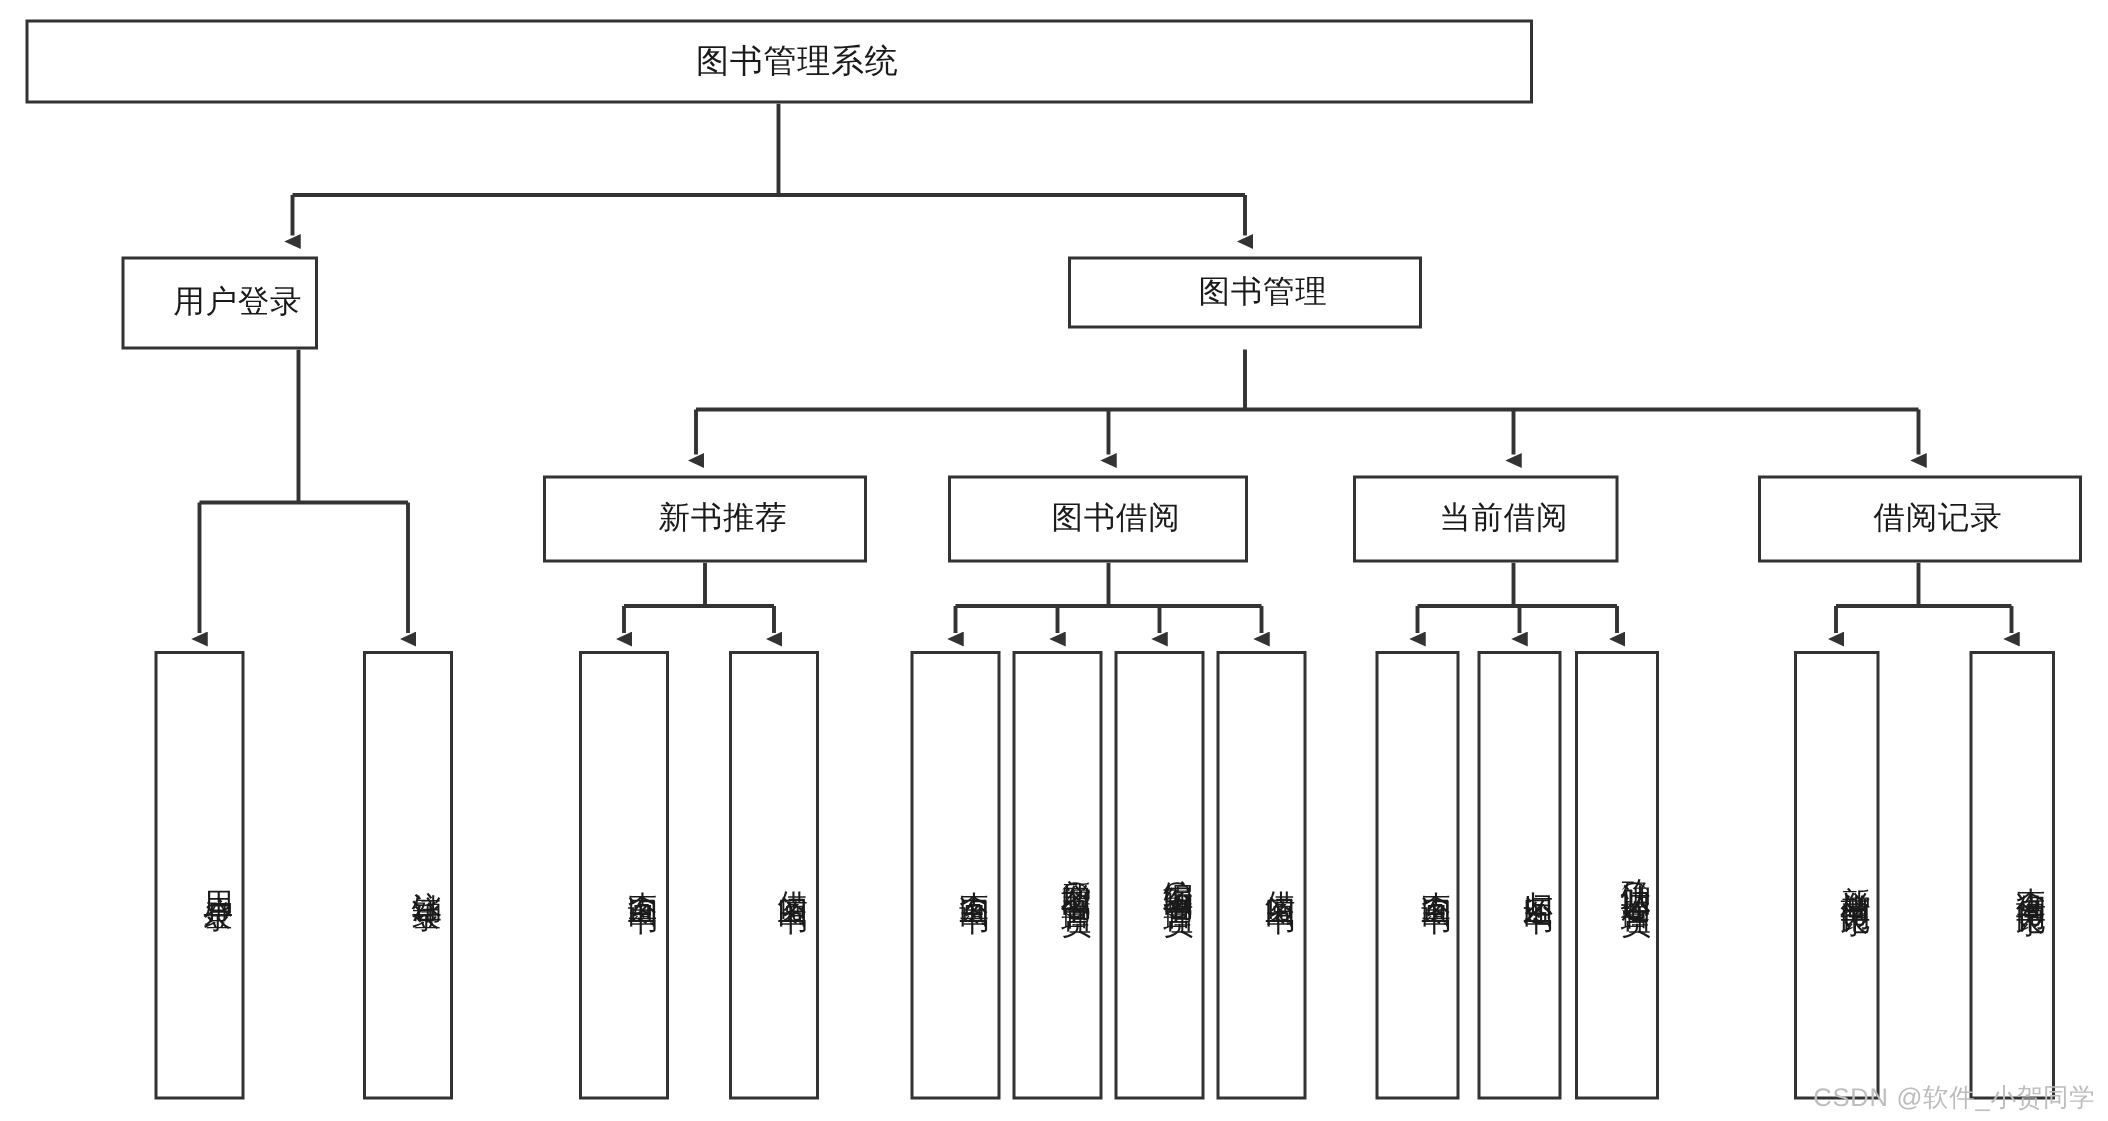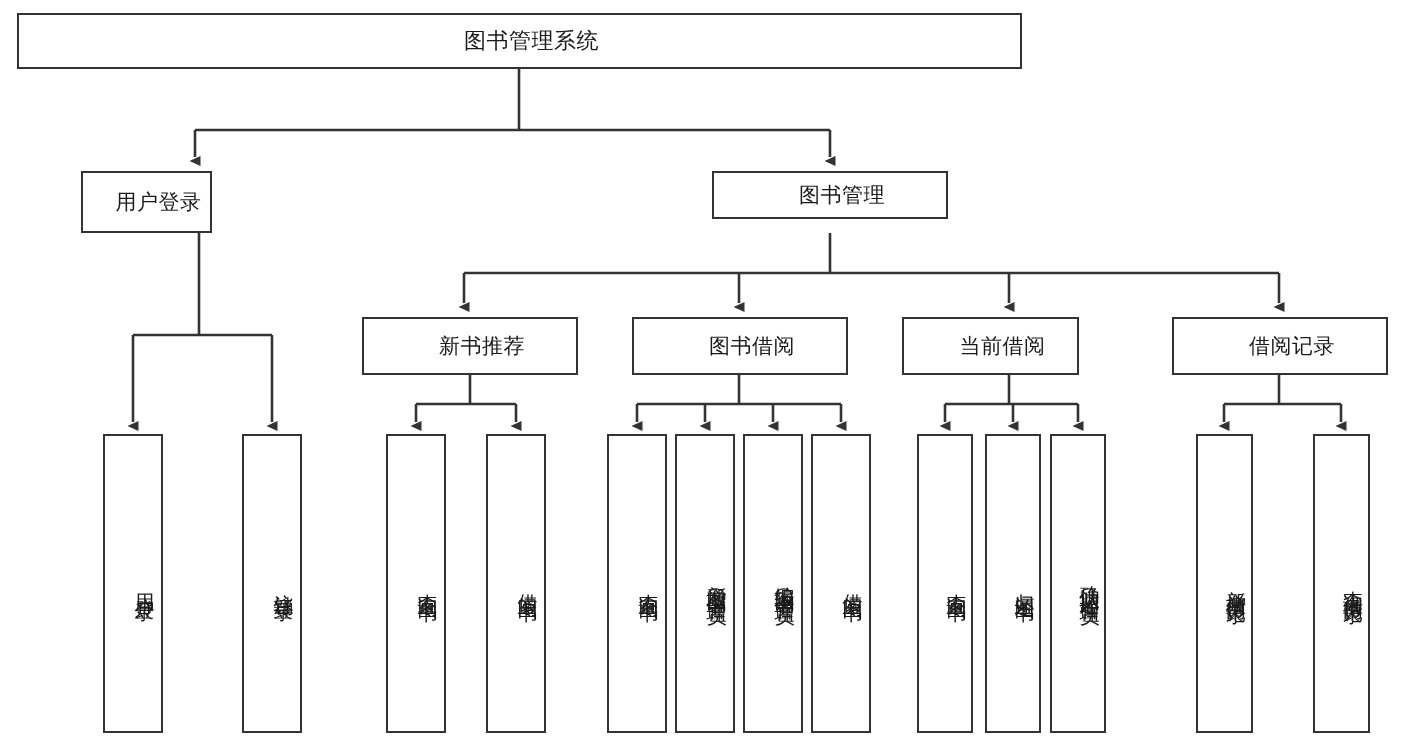--- a/index.html
+++ b/index.html
@@ -131,21 +131,21 @@
   <div class="node horizontal" style="left:81px; top:171px; width:131px; height:62px;">
     <span class="label">用户登录</span>
   </div>
   <div class="node horizontal" style="left:712px; top:171px; width:236px; height:48px;">
     <span class="label">图书管理</span>
   </div>
 
   <div class="node horizontal" style="left:362px; top:317px; width:216px; height:58px;align-items:center;">
     <span class="label">新书推荐</span>
   </div>
-  <div class="node horizontal" style="left:632px; top:317px; width:216px; height:58px;">
+  <div class="node horizontal" style="left:632px; top:317px; width:200px; height:58px;">
     <span class="label">图书借阅</span>
   </div>
   <div class="node horizontal" style="left:902px; top:317px; width:177px; height:58px;">
     <span class="label">当前借阅</span>
   </div>
   <div class="node horizontal" style="left:1172px; top:317px; width:216px; height:58px;">
     <span class="label">借阅记录</span>
   </div>
 
   <div class="node vertical" style="left:103px; top:434px; width:60px; height:299px;">
@@ -185,14 +185,15 @@
     <span class="label">确认归还（管理员）</span>
   </div>
 
   <div class="node vertical" style="left:1196px; top:434px; width:57px; height:299px;">
     <span class="label">新增借阅记录</span>
   </div>
   <div class="node vertical" style="left:1313px; top:434px; width:57px; height:299px;">
     <span class="label">查询借阅记录</span>
   </div>
 
+  <div id="watermark">CSDN @软件_小贺同学</div>
 
 </div>
 
 </body></html>

